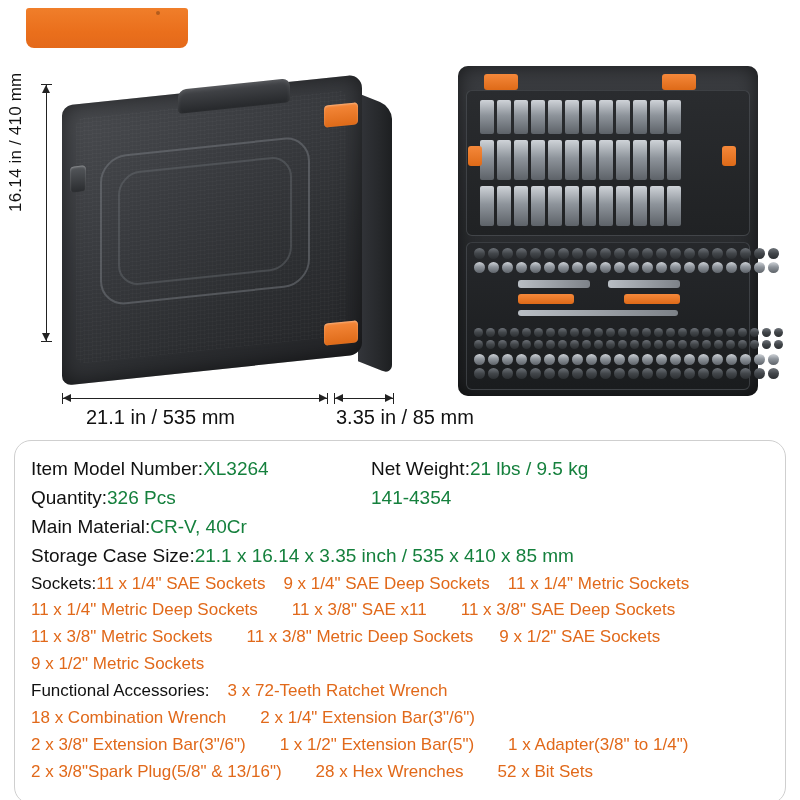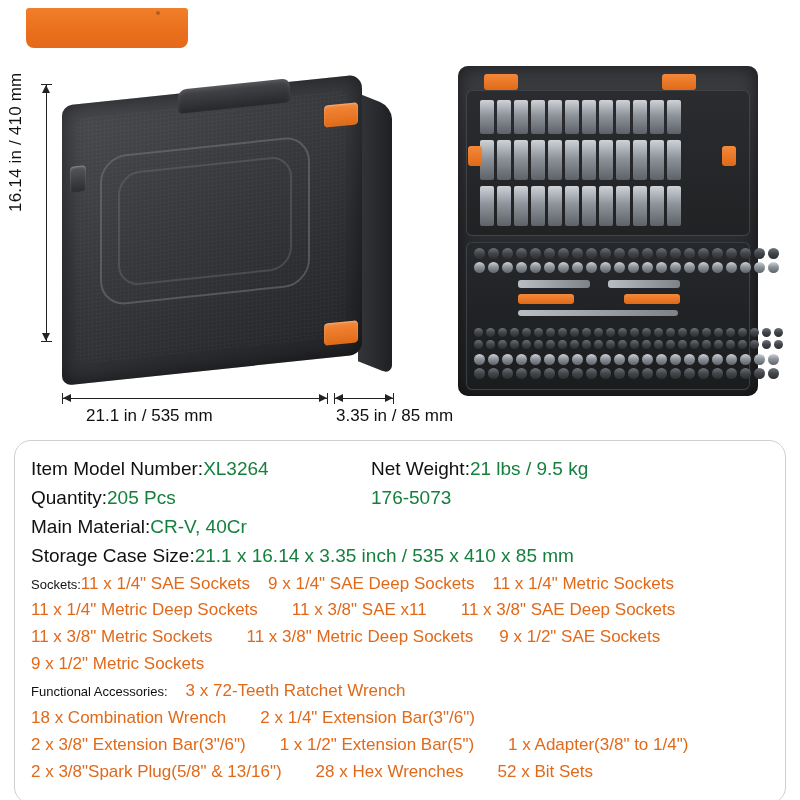--- a/index.html
+++ b/index.html
@@ -113,21 +113,21 @@
     position: absolute;
     top: -5px;
     width: 1px; height: 11px;
     background: #222;
   }
   .dim-h2:before { left: 0; }
   .dim-h2:after { right: 0; }
 
   .dim-h-label {
     position: absolute;
-    font-size: 17px;
+    font-size: 20px;
     color: #111;
     white-space: nowrap;
   }
   .lbl-w { left: 86px; top: 406px; }
   .lbl-d { left: 336px; top: 406px; }
 
   
   .case-closed {
     position: absolute;
     left: 62px; top: 78px;
@@ -277,21 +277,21 @@
   .col-a { width: 340px; }
   .col-b { flex: 1; }
 
   .list-line {
     font-size: 17px;
     line-height: 1.58;
     color: #e1691a;
     white-space: nowrap;
   }
   .list-line .k { color: #111; }
-  .inline-head { color:#111; font-size:13px; }
+  .inline-head { color:#111; font-size:17px; }
   .spaced > span { display: inline-block; }
   .gap-a { margin-right: 26px; }
   .gap-b { margin-right: 34px; }
   .gap-c { margin-right: 18px; }
 </style>
 </head>
 <body>
 
 <div id="page">
 
@@ -546,24 +546,24 @@
       </div>
       <div class="col-b spec-row">
         <span class="spec-label">Net Weight:</span>
         <span class="spec-value">21 lbs / 9.5 kg</span>
       </div>
     </div>
 
     <div class="two-col">
       <div class="col-a spec-row">
         <span class="spec-label">Quantity:</span>
-        <span class="spec-value">205 Pcs</span>
+        <span class="spec-value">326 Pcs</span>
       </div>
       <div class="col-b spec-row">
-        <span class="spec-value">176-5073</span>
+        <span class="spec-value">141-4354</span>
       </div>
     </div>
 
     <div class="spec-row">
       <span class="spec-label">Main Material:</span>
       <span class="spec-value">CR-V, 40Cr</span>
     </div>
 
     <div class="spec-row">
       <span class="spec-label">Storage Case Size:</span>

